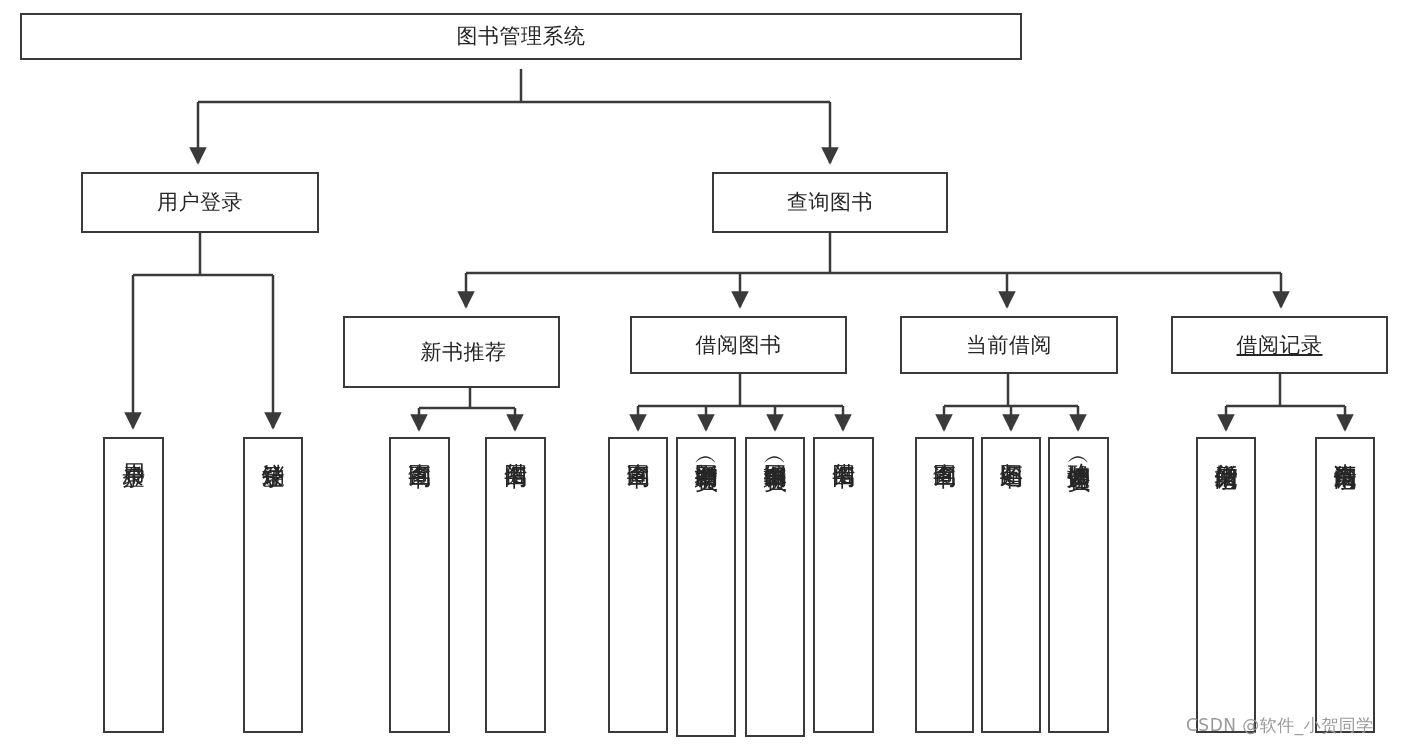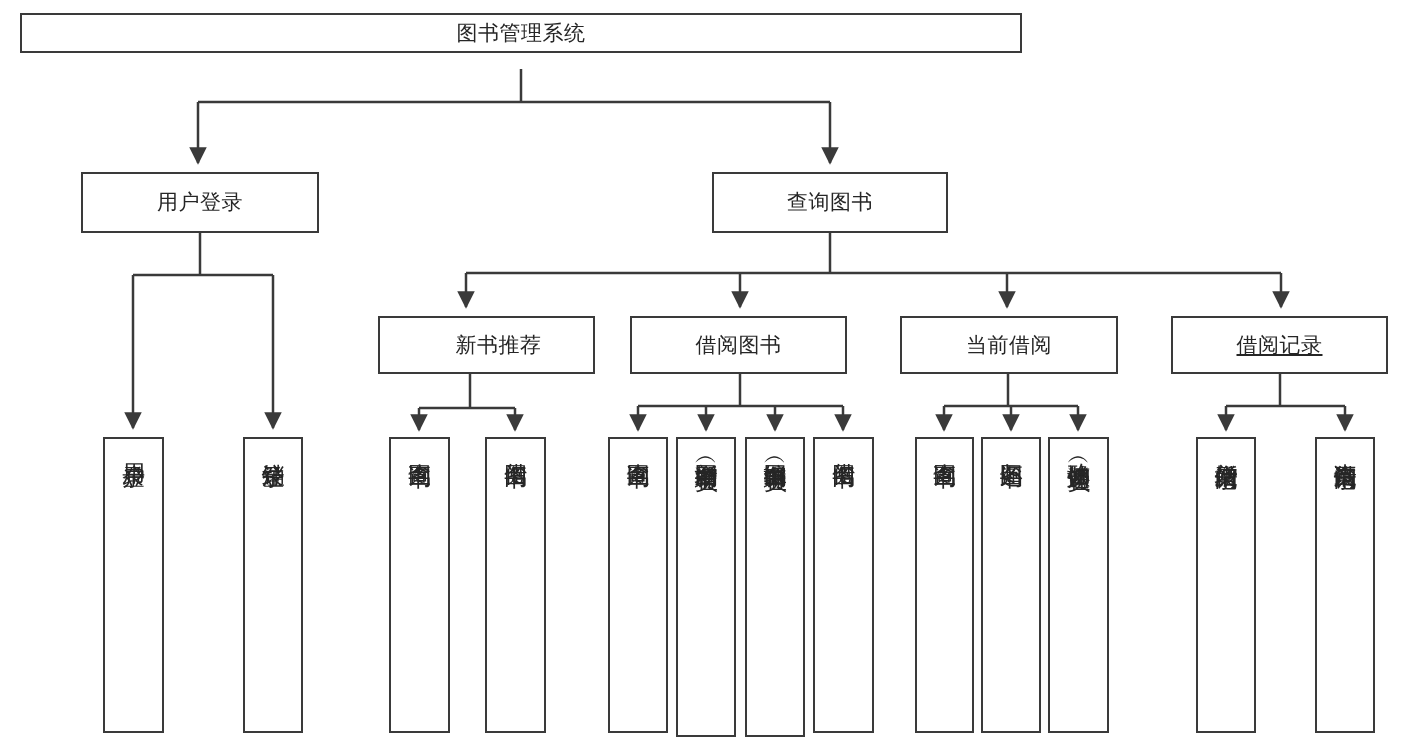--- a/index.html
+++ b/index.html
@@ -121,32 +121,32 @@
       <path d="M 1011 406 L 1011 430" marker-end="url(#arrow)"></path>
       <path d="M 1078 406 L 1078 430" marker-end="url(#arrow)"></path>
 
       <path d="M 1280 374 L 1280 406"></path>
       <path d="M 1226 406 L 1345 406"></path>
       <path d="M 1226 406 L 1226 430" marker-end="url(#arrow)"></path>
       <path d="M 1345 406 L 1345 430" marker-end="url(#arrow)"></path>
     </g>
   </svg>
 
-  <div class="node horiz root" style="left:20px; top:13px; width:1002px; height:40px;">
+  <div class="node horiz root" style="left:20px; top:13px; width:1002px; height:47px;">
     <span class="lbl">图书管理系统</span>
   </div>
 
   <div class="node horiz" style="left:81px; top:172px; width:238px; height:61px;">
     <span class="lbl">用户登录</span>
   </div>
   <div class="node horiz" style="left:712px; top:172px; width:236px; height:61px;">
     <span class="lbl">查询图书</span>
   </div>
 
-  <div class="node horiz" style="left:378px; top:316px; width:217px; height:58px;padding-left:24px;">
+  <div class="node horiz" style="left:343px; top:316px; width:217px; height:72px;padding-left:24px;">
     <span class="lbl">新书推荐</span>
   </div>
   <div class="node horiz" style="left:630px; top:316px; width:217px; height:58px;">
     <span class="lbl">借阅图书</span>
   </div>
   <div class="node horiz" style="left:900px; top:316px; width:218px; height:58px;">
     <span class="lbl">当前借阅</span>
   </div>
   <div class="node horiz" style="left:1171px; top:316px; width:217px; height:58px;text-decoration:underline;">
     <span class="lbl">借阅记录</span>
@@ -185,14 +185,15 @@
   <div class="node vert" style="left:1048px; top:437px; width:61px; height:296px;">
     <span class="lbl">确认归还（管理员）</span>
   </div>
   <div class="node vert" style="left:1196px; top:437px; width:60px; height:296px;">
     <span class="lbl">新增借阅记录</span>
   </div>
   <div class="node vert" style="left:1315px; top:437px; width:60px; height:296px;">
     <span class="lbl">查询借阅记录</span>
   </div>
 
+  <div class="watermark">CSDN @软件_小贺同学</div>
 
 </div>
 
 </body></html>

